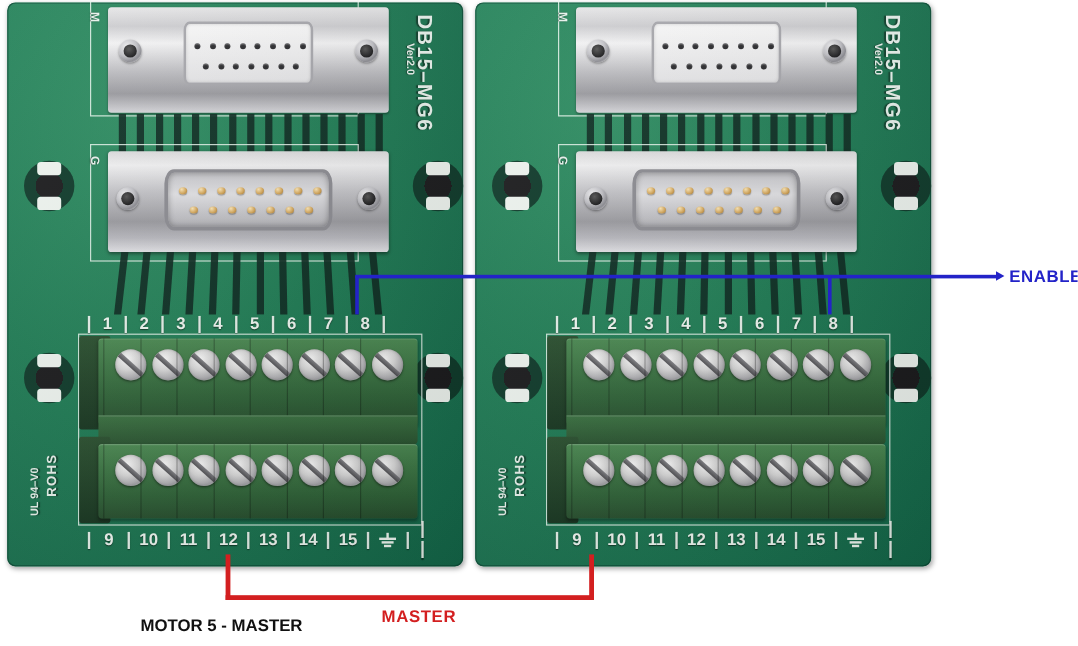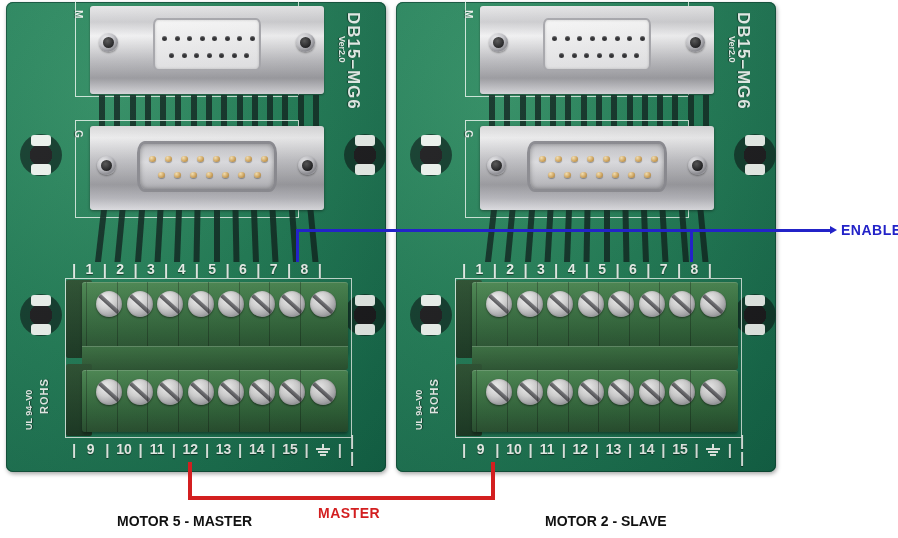--- a/index.html
+++ b/index.html
@@ -514,15 +514,14 @@
   <div class="wire" style="left:690px;top:230px;width:3px;height:32px;"></div>
   <div class="arrowhead" style="left:830px;top:226px;"></div>
   <div class="lbl-enable" style="left:841px;top:222px;">ENABLE</div>
 
   <div class="wire-red" style="left:188px;top:462px;width:4px;height:38px;"></div>
   <div class="wire-red" style="left:188px;top:496px;width:307px;height:4px;"></div>
   <div class="wire-red" style="left:491px;top:462px;width:4px;height:38px;"></div>
   <div class="lbl-trigger" style="left:318px;top:505px;">MASTER</div>
 
   <div class="lbl-motor" style="left:117px;top:513px;">MOTOR 5 - MASTER</div>
-  <div class="lbl-motor" style="left:545px;top:513px;">MOTOR 2 - SLAVE</div>
 
 </div>
 
 </body></html>

